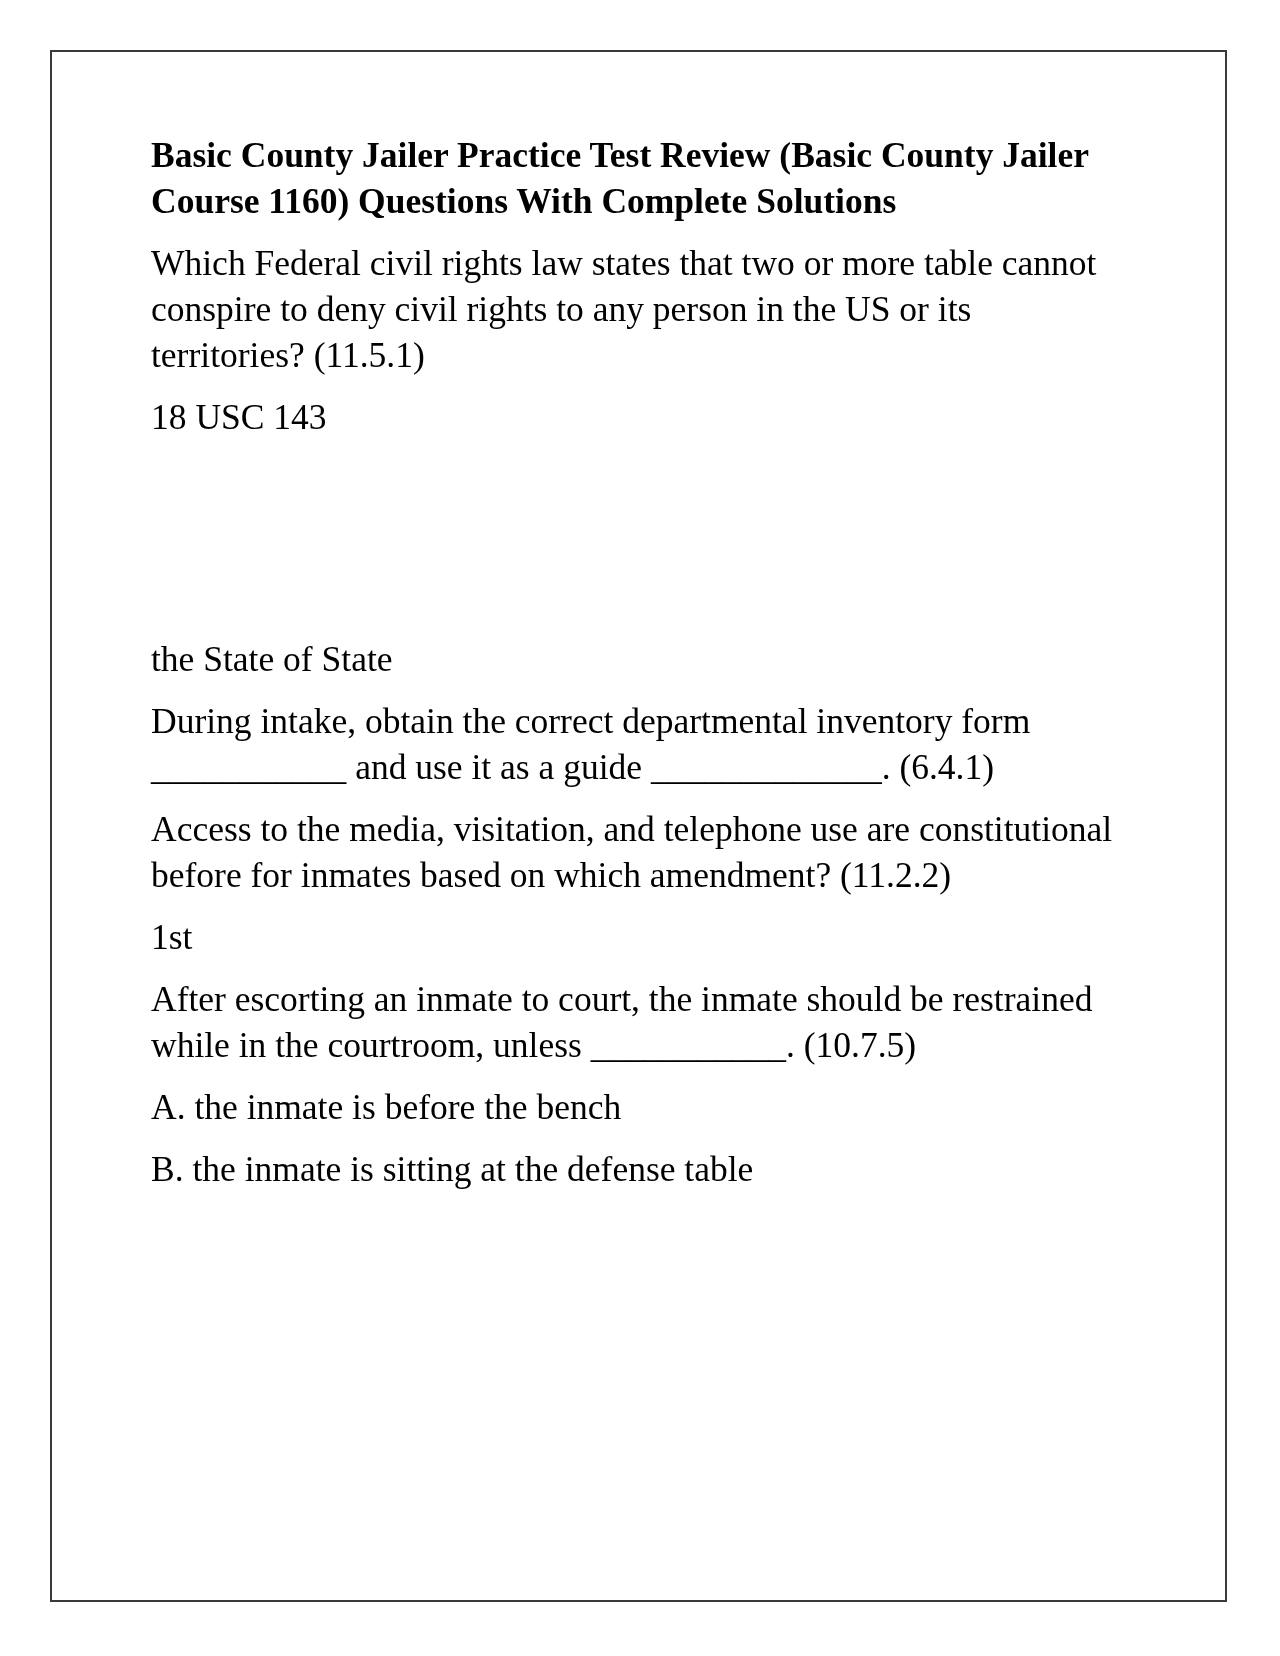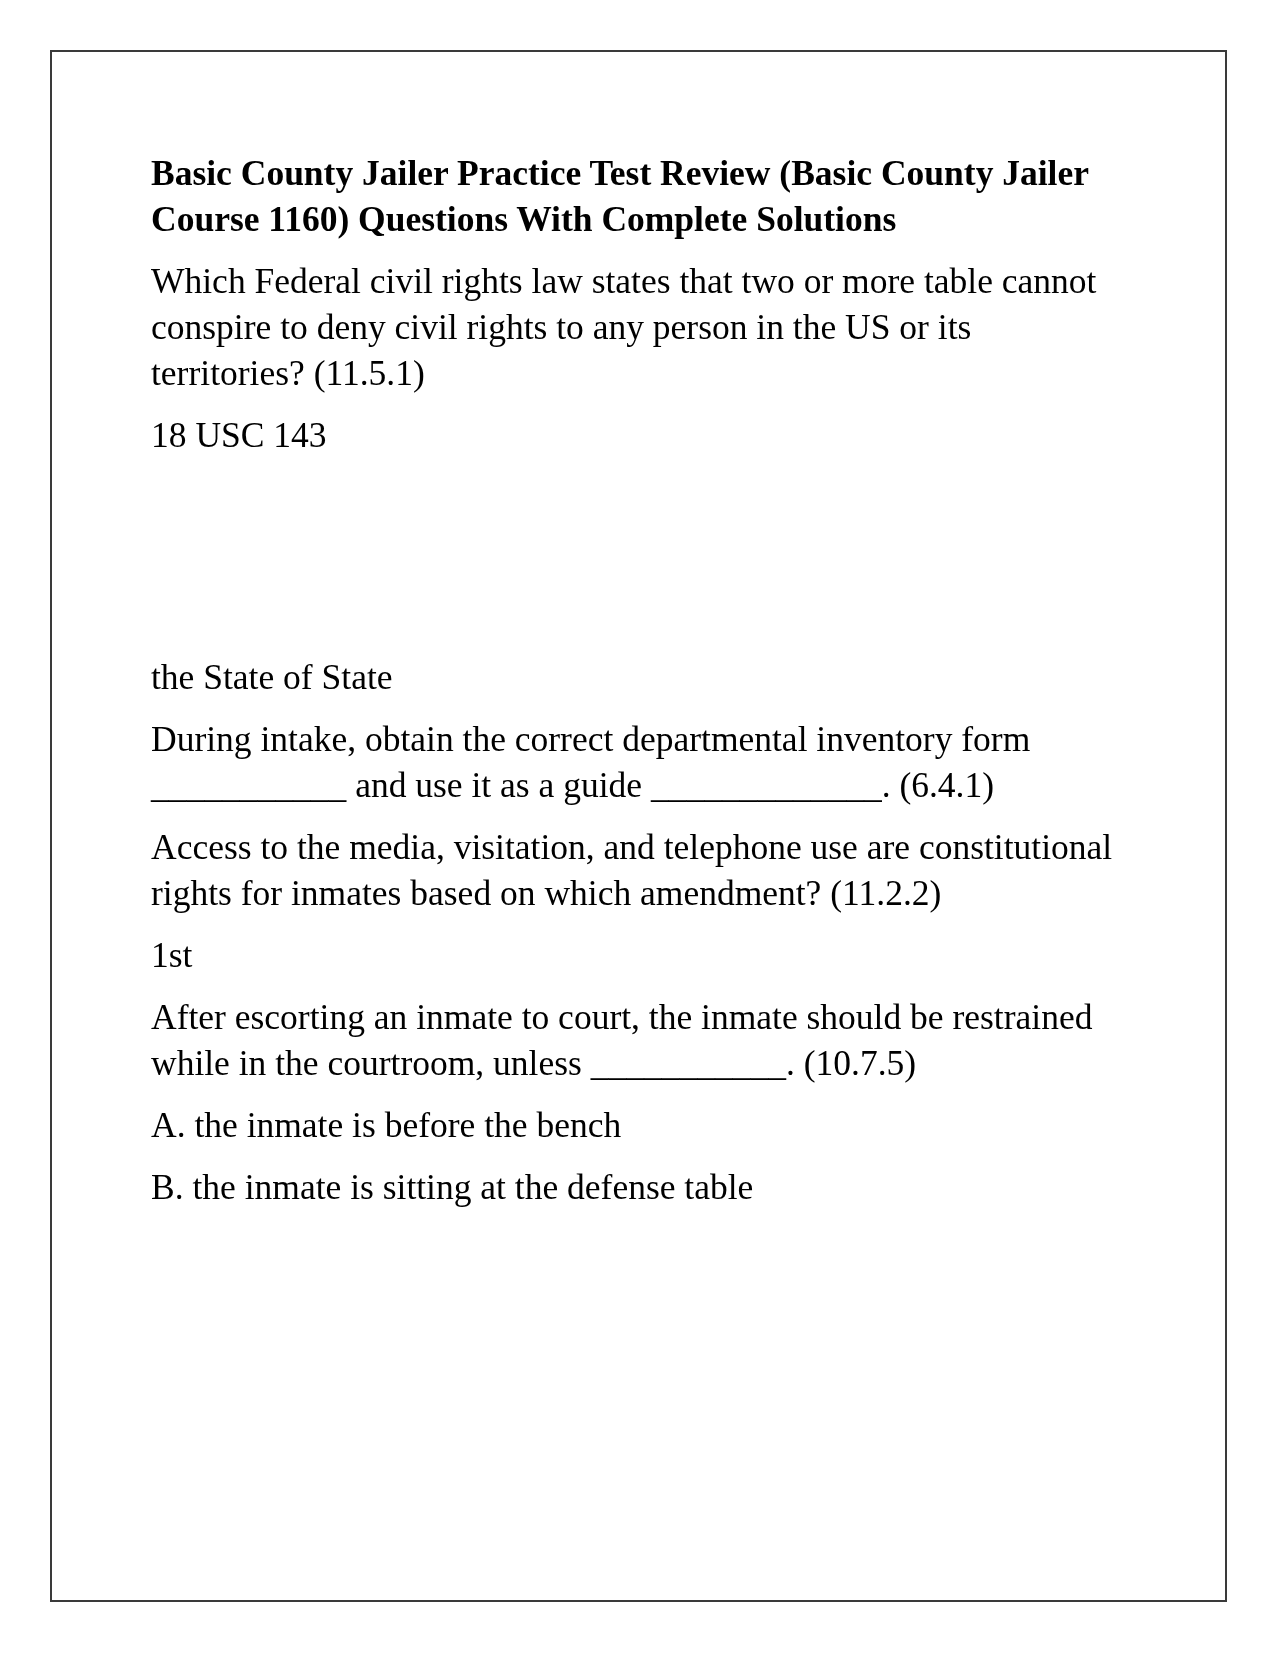--- a/index.html
+++ b/index.html
@@ -20,21 +20,21 @@
     left: 50px;
     top: 50px;
     width: 1177px;
     height: 1552px;
     border: 2px solid #3a3a3a;
     box-sizing: border-box;
   }
   .content {
     position: absolute;
     left: 151px;
-    top: 150px;
+    top: 132px;
     width: 980px;
     font-size: 35.5px;
     line-height: 46px;
   }
   .title {
     font-weight: bold;
     margin: 0 0 16px 0;
   }
   p {
     margin: 0 0 16px 0;
@@ -56,19 +56,19 @@
 
   <p><span>Which Federal civil rights law states that two or more table cannot conspire to deny civil rights to any person in the US or its territories?</span> <span class="ref">(11.5.1)</span></p>
   <p class="answer">18 USC 143</p>
 
   <div class="spacer-large"></div>
 
   <p class="answer">the State of State</p>
 
   <p><span>During intake, obtain the correct departmental inventory form ___________ and use it as a guide _____________.</span> <span class="ref">(6.4.1)</span></p>
 
-  <p><span>Access to the media, visitation, and telephone use are constitutional rights for inmates based on which amendment?</span> <span class="ref">(11.2.2)</span></p>
+  <p><span>Access to the media, visitation, and telephone use are constitutional before for inmates based on which amendment?</span> <span class="ref">(11.2.2)</span></p>
   <p class="answer">1st</p>
 
   <p><span>After escorting an inmate to court, the inmate should be restrained while in the courtroom, unless ___________.</span> <span class="ref">(10.7.5)</span></p>
   <p>A. the inmate is before the bench</p>
   <p>B. the inmate is sitting at the defense table</p>
 </div>
 
 </body></html>

